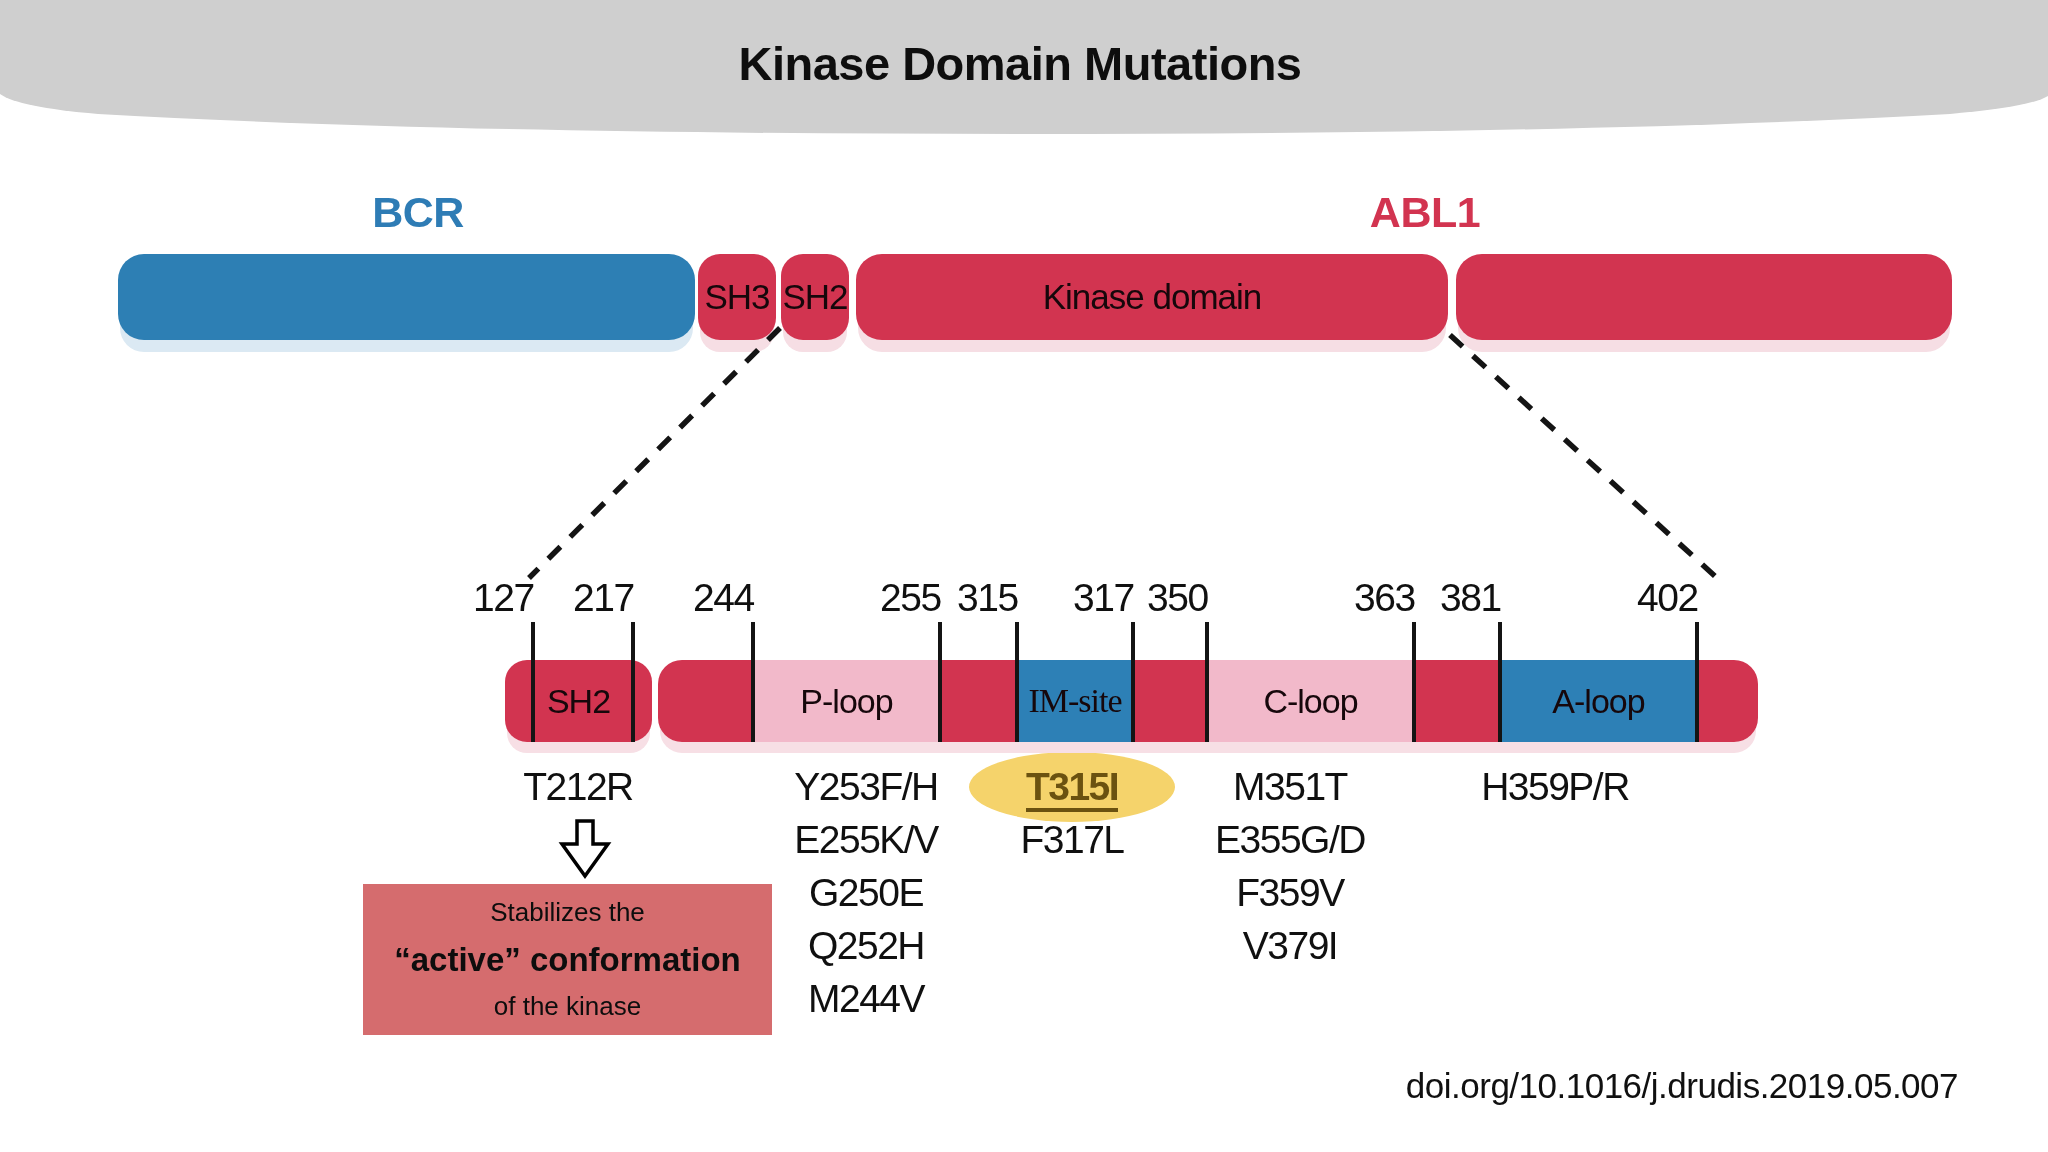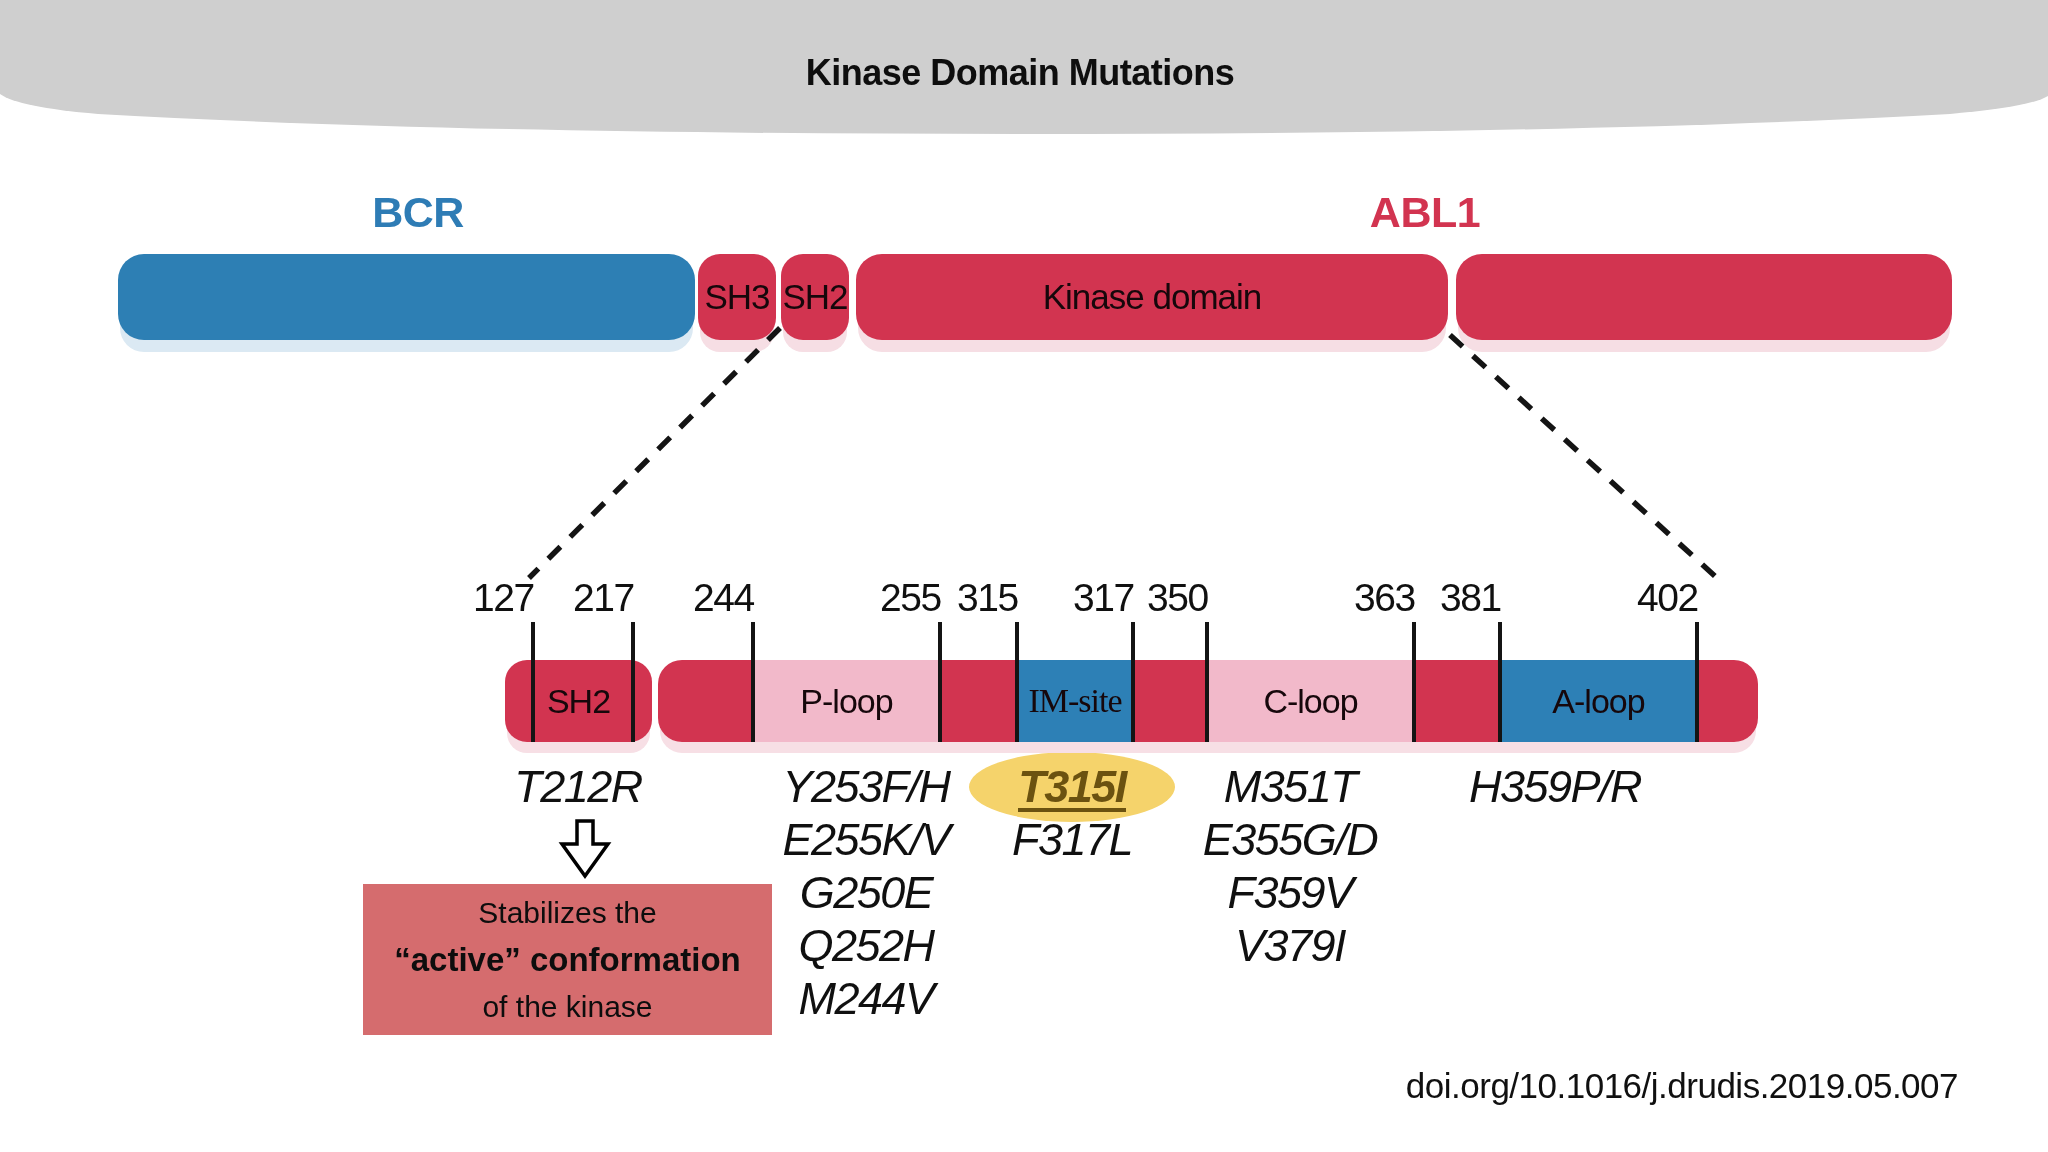--- a/index.html
+++ b/index.html
@@ -4,22 +4,22 @@
 <style>
   html,body{margin:0;padding:0;}
   body{
     width:2048px;height:1152px;background:#ffffff;position:relative;overflow:hidden;
     font-family:"Liberation Sans", sans-serif;
   }
   .abs{position:absolute;}
   
   #banner-svg{position:absolute;top:0;left:0;}
   #slide-title{
-    position:absolute;top:52px;left:0;width:2040px;text-align:center;
-    font-size:36px;font-weight:bold;color:#0e0e0e;letter-spacing:-0.5px;
+    position:absolute;top:36px;left:0;width:2040px;text-align:center;
+    font-size:47px;font-weight:bold;color:#0e0e0e;letter-spacing:-0.5px;
   }
   
   .gene-label{font-size:43px;font-weight:bold;letter-spacing:-0.5px;}
   #bcr-label{top:188px;left:318px;width:200px;text-align:center;color:#2e7cb5;}
   #abl1-label{top:188px;left:1325px;width:200px;text-align:center;color:#d23450;}
   
   .topbar{top:254px;height:86px;display:flex;align-items:center;justify-content:center;}
   .bar-red{background:#d23450;box-shadow:0 14px 0 -2px #f6dee4;}
   .bar-blue{background:#2d7fb4;box-shadow:0 14px 0 -2px #dbe9f3;}
   .bar-label{font-size:35px;color:#16070b;letter-spacing:-1px;white-space:nowrap;}
@@ -40,36 +40,35 @@
   .seg-label{font-size:34px;color:#16070b;letter-spacing:-1px;white-space:nowrap;}
   
   .residue-num{
     position:absolute;top:576px;width:120px;margin-left:-60px;text-align:left;
     font-size:39px;color:#101010;letter-spacing:-1.5px;
   }
   .tick-line{position:absolute;top:622px;height:120px;width:4px;margin-left:-2px;background:#141414;z-index:5;}
   
   .mut-col{position:absolute;top:760px;width:260px;margin-left:-130px;text-align:center;}
   .mut-item{
-    position:relative;font-size:45px;line-height:53px;color:#101010;letter-spacing:-1.5px;
+    position:relative;font-size:39px;line-height:53px;color:#101010;letter-spacing:-1.5px;
     white-space:nowrap;
-    font-style:italic;
   }
   .mut-item.highlight{font-weight:bold;color:#6b5210;}
   .mut-item.highlight::before{
     content:"";position:absolute;left:50%;top:50%;transform:translate(-50%,-50%);
     width:206px;height:70px;background:#f5d36b;border-radius:50%;z-index:-1;
   }
   .mut-item.highlight .mut-text{border-bottom:4px solid #6b5210;display:inline-block;line-height:42px;}
   
   #annotation-box{
     top:884px;left:363px;width:409px;height:151px;background:#d56c6e;
     display:flex;flex-direction:column;align-items:center;justify-content:center;
   }
-  .ann-line{font-size:30px;line-height:47px;color:#0d0d0d;}
+  .ann-line{font-size:26px;line-height:47px;color:#0d0d0d;}
   .ann-line.bold-line{font-weight:bold;font-size:33px;}
   
   #citation{
     top:1066px;left:1358px;width:600px;text-align:right;
     font-size:35px;color:#101010;letter-spacing:-0.5px;
   }
   svg{display:block;}
 </style>
 </head>
 <body>

